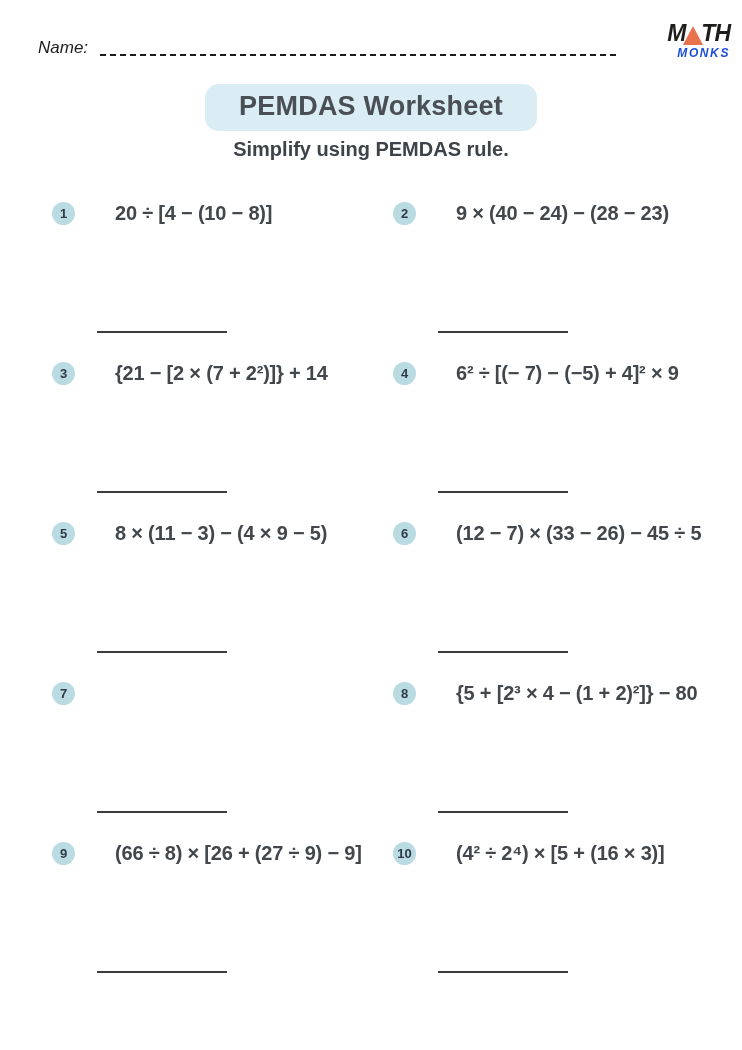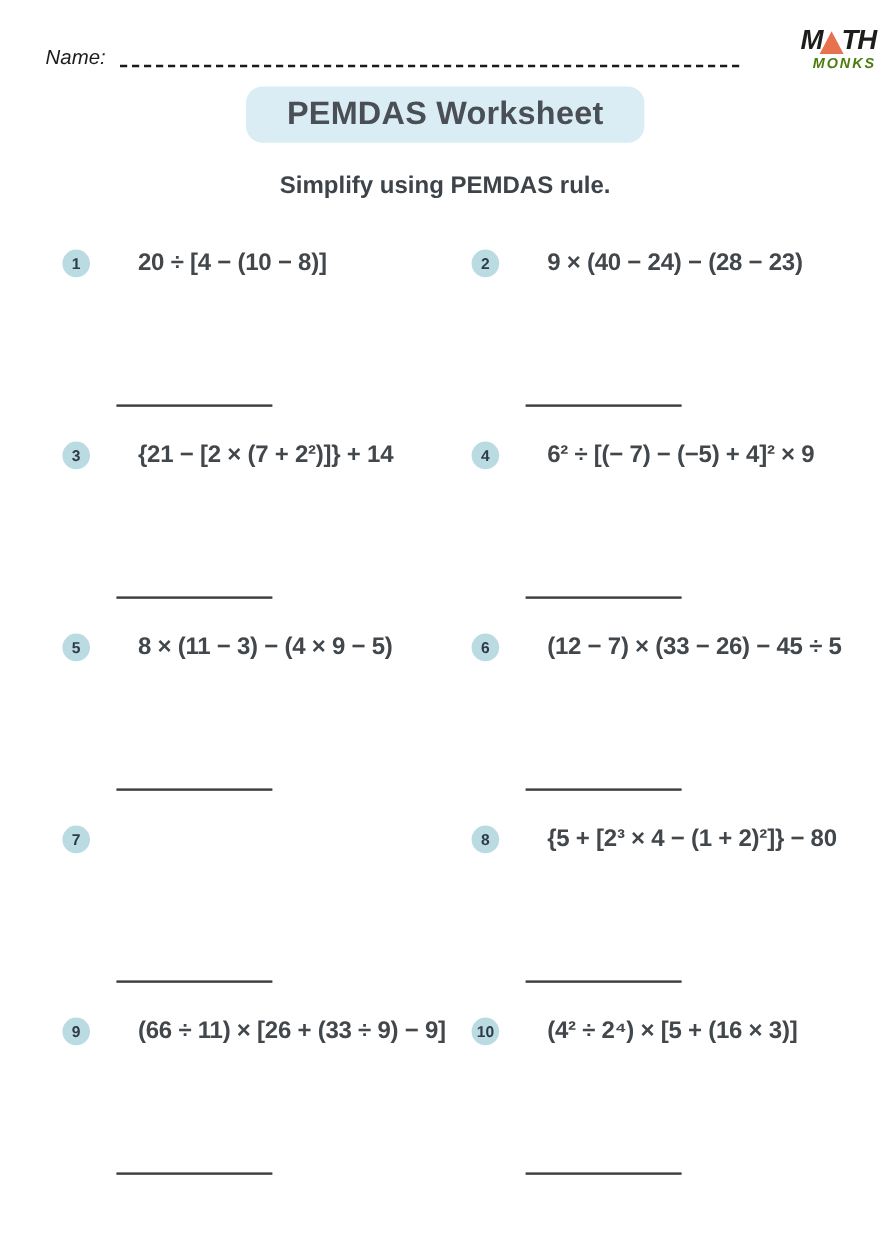--- a/index.html
+++ b/index.html
@@ -59,39 +59,39 @@
     display: inline-block;
     border-left: 10px solid transparent;
     border-right: 10px solid transparent;
     border-bottom: 19px solid var(--triangle, #e8724d);
     margin: 0 -2px 0 -2px;
   }
   .logo-bottom {
     font-size: 12px;
     font-weight: 700;
     letter-spacing: 1.6px;
-    color: #4d7c0f;
+    color: #1d4ed8;
     margin-top: 1px;
   }
 
   
-  .title-wrap { text-align: center; margin-top: 12px; }
+  .title-wrap { text-align: center; margin-top: 24px; }
   .title-badge {
     display: inline-block;
     background: var(--title-bg, #daedf4);
     color: var(--title-text, #4a4f55);
     font-size: 27px;
     font-weight: 700;
     padding: 7px 34px 9px 34px;
     border-radius: 14px;
     letter-spacing: 0.2px;
   }
   .subtitle {
     text-align: center;
-    margin-top: 25px;
+    margin-top: 7px;
     font-size: 20px;
     font-weight: 700;
     color: var(--subtitle-text, #3d4349);
   }
 
   
   .problems {
     margin: 28px 0 0 52px;
     display: grid;
     grid-template-columns: 341px 1fr;
@@ -220,21 +220,21 @@
     <div class="problem-head">
       <span class="badge">8</span>
       <span class="expr">{5 + [2³ × 4 − (1 + 2)²]} − 80</span>
     </div>
     <div class="answer-blank"></div>
   </div>
 
   <div class="problem">
     <div class="problem-head">
       <span class="badge">9</span>
-      <span class="expr">(66 ÷ 11) × [26 + (33 ÷ 9) − 9]</span>
+      <span class="expr">(66 ÷ 8) × [26 + (27 ÷ 9) − 9]</span>
     </div>
     <div class="answer-blank"></div>
   </div>
 
   <div class="problem">
     <div class="problem-head">
       <span class="badge">10</span>
       <span class="expr">(4² ÷ 2⁴) × [5 + (16 × 3)]</span>
     </div>
     <div class="answer-blank"></div>

